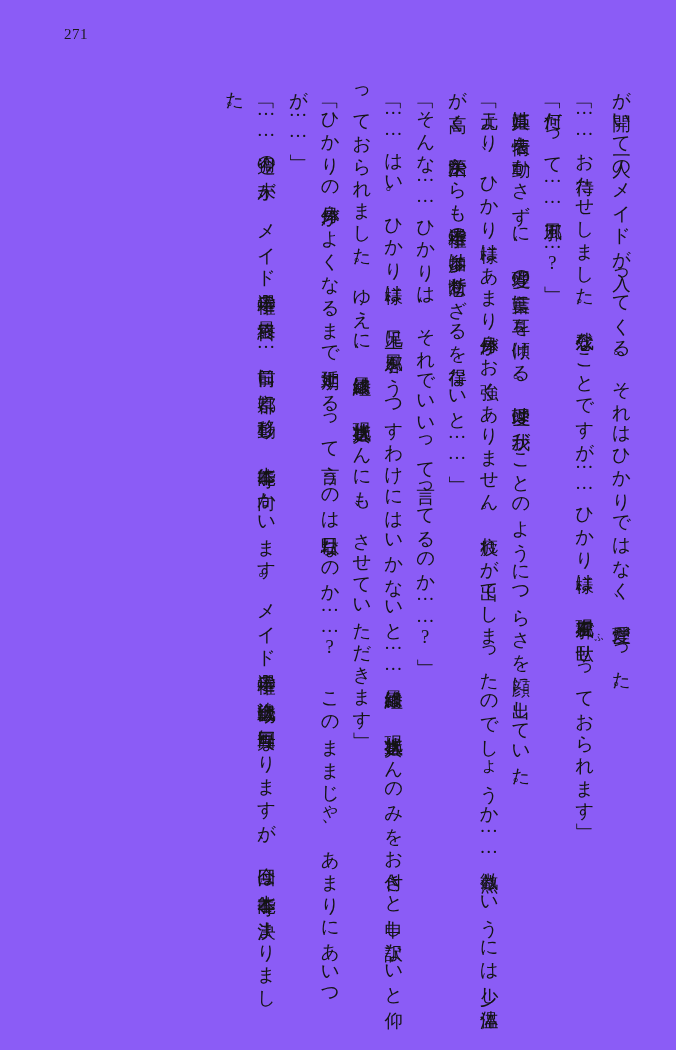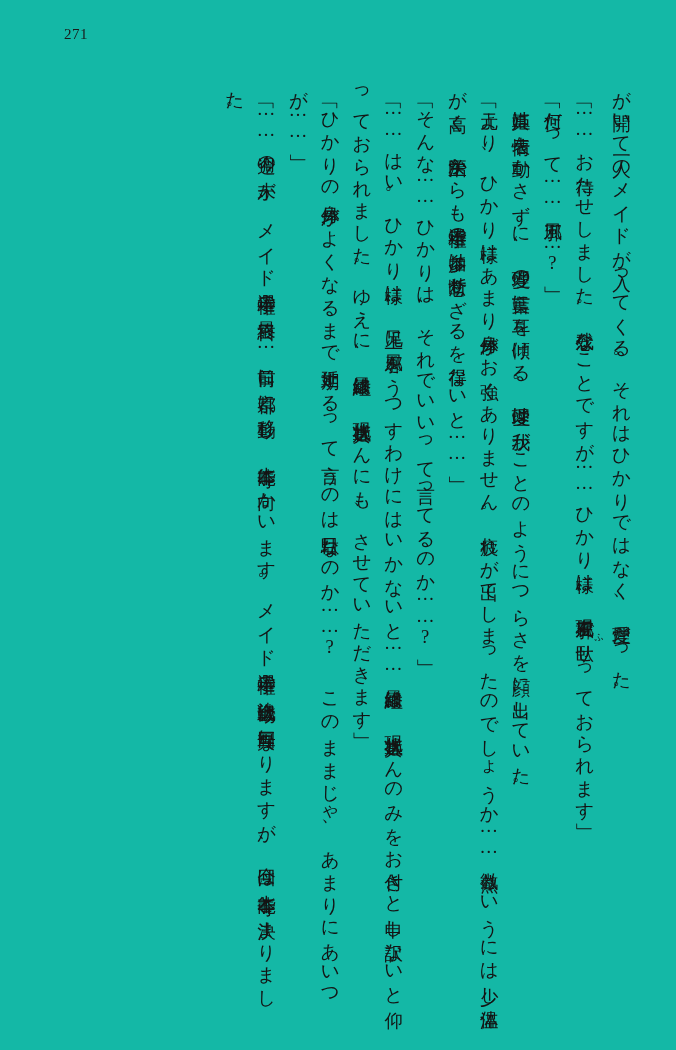--- a/index.html
+++ b/index.html
@@ -4,21 +4,21 @@
 <style>
   html, body {
     margin: 0;
     padding: 0;
     background: #ffffff;
   }
   .page {
     position: relative;
     width: 676px;
     height: 1050px;
-    background: #14b8a6;
+    background: #8b5cf6;
     overflow: hidden;
     font-family: "Liberation Serif", "DejaVu Serif", serif;
     color: #111111;
   }
   .page-number {
     position: absolute;
     top: 26px;
     left: 64px;
     font-size: 15px;
     letter-spacing: 0.5px;

